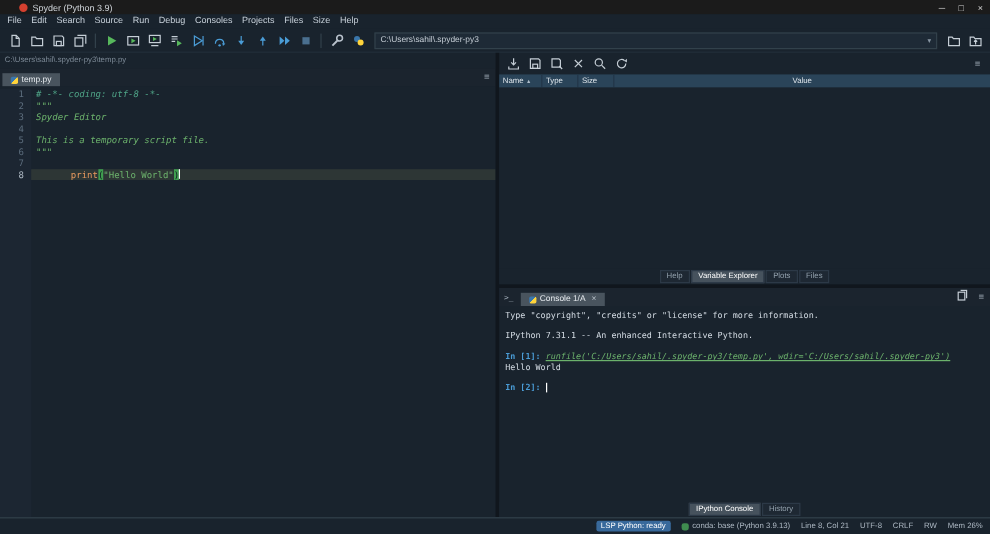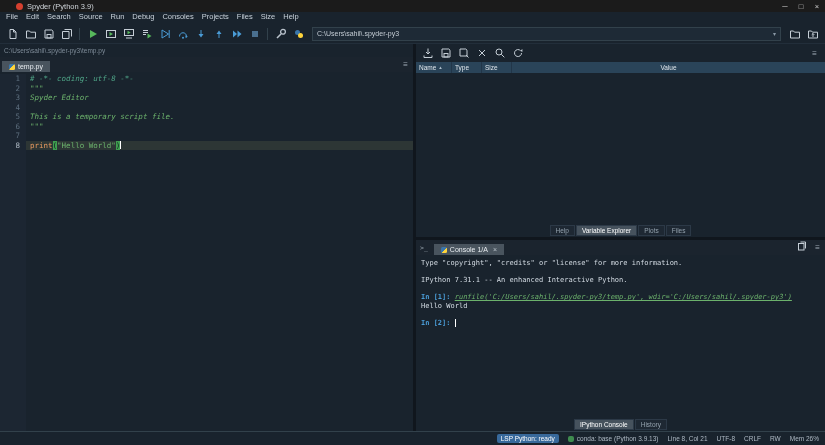--- a/index.html
+++ b/index.html
@@ -43,21 +43,21 @@
   .editor-body { flex:1; display:flex; font-family:"DejaVu Sans Mono",monospace; font-size:7.5px; line-height:9.5px; padding-top:2px; min-height:0; background:#19232D; }
   .gutter { width:26px; flex:none; text-align:right; padding-right:6px; color:#5c6d7d; background:#1c2632; }
   .ln { height:9.5px; }
   .ln.cur { color:#aeb9c4; }
   .code { flex:1; min-width:0; }
   .code-line { height:9.5px; white-space:pre; padding-left:4px; }
   .code-line.current { background:rgba(226,223,130,0.10); }
   .tok-comment { color:#4fa487; font-style:italic; }
   .tok-string  { color:#6cb26c; font-style:italic; }
   .tok-string2 { color:#6cb26c; }
-  .tok-builtin { color:#e89a5f; }
+  .tok-builtin { color:#e89a5f;margin-left:29px; }
   .tok-paren   { background:#3f9e4f; color:#0e1620; }
   .caret { display:inline-block; width:1px; height:8px; background:#ffffff; vertical-align:middle; }
 
   
   .ve-panel { height:193px; flex:none; display:flex; flex-direction:column; }
   .ve-toolbar { height:18px; display:flex; align-items:center; padding:0 3px; gap:1px; flex:none; }
   .ve-header { height:11px; display:flex; background:#2a4459; font-size:6.5px; color:#dfe6ec; align-items:center; flex:none; }
   .ve-col { padding:0 3px; border-right:1px solid #223649; display:flex; align-items:center; gap:2px; height:100%; }
   .ve-col.name { width:36px; }
   .ve-col.type { width:30px; }

